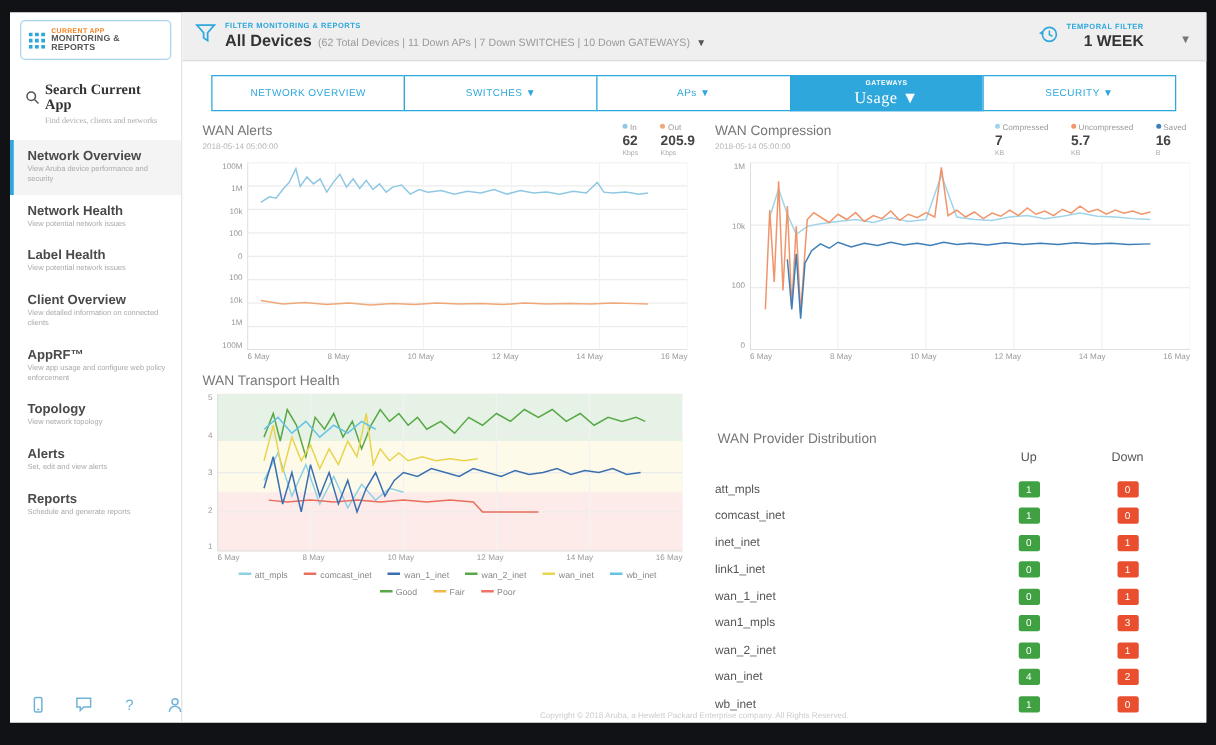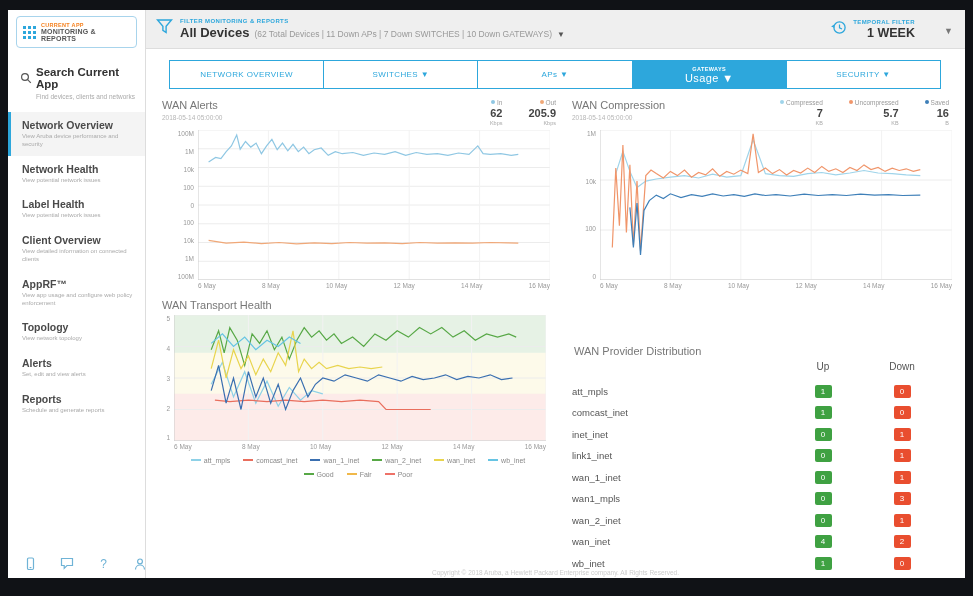--- a/index.html
+++ b/index.html
@@ -7,21 +7,21 @@
   .frame{position:absolute;left:8px;top:10px;width:957px;height:568px;background:#fff;display:flex;}
 
   
   .sidebar{width:137px;flex-shrink:0;border-right:1px solid #ddd;position:relative;background:#fff;}
   .logo-row{padding:13px 8px 4px 16px;}
   .logo-text{color:#f58220;font-weight:bold;font-size:20px;letter-spacing:-1px;}
   .logo-sub{color:#aaa;font-size:8px;margin-left:3px;}
   .current-app{margin:6px 8px 2px 8px;border:1px solid #a8d4ec;border-radius:4px;padding:5px 6px;display:flex;gap:5px;align-items:center;cursor:pointer;}
   .ca-label{color:#f58220;font-size:5.5px;font-weight:bold;letter-spacing:.3px;}
   .ca-name{color:#555;font-size:7px;font-weight:bold;letter-spacing:.2px;}
-  .search{padding:16px 10px 0 12px;cursor:pointer;}
+  .search{padding:16px 10px 0 12px;cursor:pointer;font-family:Liberation Serif, serif;}
   .search-title{font-size:11.5px;font-weight:bold;color:#333;display:flex;gap:4px;align-items:center;}
   .search-sub{font-size:6.5px;color:#aaa;margin:3px 0 12px 16px;}
   .nav-item{padding:7px 8px 7px 11px;border-left:3px solid transparent;cursor:pointer;}
   .nav-item.active{background:#f4f4f4;border-left-color:#2da7dc;}
   .nav-title{font-size:10.5px;font-weight:bold;color:#4a4a4a;}
   .nav-desc{font-size:6px;color:#aaa;margin-top:2px;line-height:1.3;}
   .sidebar-icons{position:absolute;bottom:7px;left:16px;display:flex;gap:23px;}
   .sidebar-icons span{cursor:pointer;display:inline-flex;}
 
   
@@ -33,28 +33,28 @@
   .filter-detail{font-size:8.5px;color:#999;font-weight:normal;}
   .caret{font-size:8px;color:#555;}
   .filter-right{display:flex;gap:6px;align-items:flex-start;margin-right:40px;cursor:pointer;text-align:right;}
   .temporal-value{font-size:12.5px;font-weight:bold;color:#333;margin-top:1px;}
   .edge-caret{position:absolute;right:12px;top:16px;font-size:9px;color:#777;cursor:pointer;}
 
   .tabs{display:flex;margin:11px 24px 0 24px;flex-shrink:0;}
   .tab{flex:1;border:1px solid #2da7dc;margin-left:-1px;height:27px;display:flex;flex-direction:column;align-items:center;justify-content:center;color:#2da7dc;font-size:8px;letter-spacing:.4px;cursor:pointer;background:#fff;text-align:center;}
   .tab.active{background:#2da7dc;color:#fff;}
   .tab .sub1{font-size:5.5px;font-weight:bold;}
-  .tab .sub2{font-size:11px;}
+  .tab .sub2{font-size:13px;font-family:Liberation Serif, serif;}
 
   .content{flex:1;display:grid;grid-template-columns:404px 1fr;column-gap:6px;row-gap:4px;padding:8px 12px 0 10px;min-height:0;}
   .card{position:relative;}
   .card-head{display:flex;justify-content:space-between;align-items:flex-start;padding:2px 2px 4px 6px;}
   .card-title{font-size:11px;color:#777;font-weight:normal;margin:0;}
   .card-date{font-size:6.5px;color:#b5b5b5;margin-top:3px;}
-  .legend{display:flex;gap:26px;text-align:right;padding-right:2px;}
+  .legend{display:flex;gap:18px;text-align:left;padding-right:2px;}
   .leg-name{font-size:6.5px;color:#999;white-space:nowrap;}
   .leg-dot{display:inline-block;width:4px;height:4px;border-radius:50%;margin-right:2px;vertical-align:1px;}
   .leg-val{font-size:11px;font-weight:bold;color:#444;margin-top:1px;}
   .leg-unit{font-size:5.5px;color:#aaa;margin-top:1px;}
 
   .plot-row{display:flex;}
   .ylabels{display:flex;flex-direction:column;justify-content:space-between;text-align:right;font-size:6.5px;color:#999;padding-right:4px;box-sizing:border-box;}
   .xlabels{display:flex;justify-content:space-between;font-size:6.5px;color:#999;margin-top:2px;}
   .plot{position:relative;}
 

